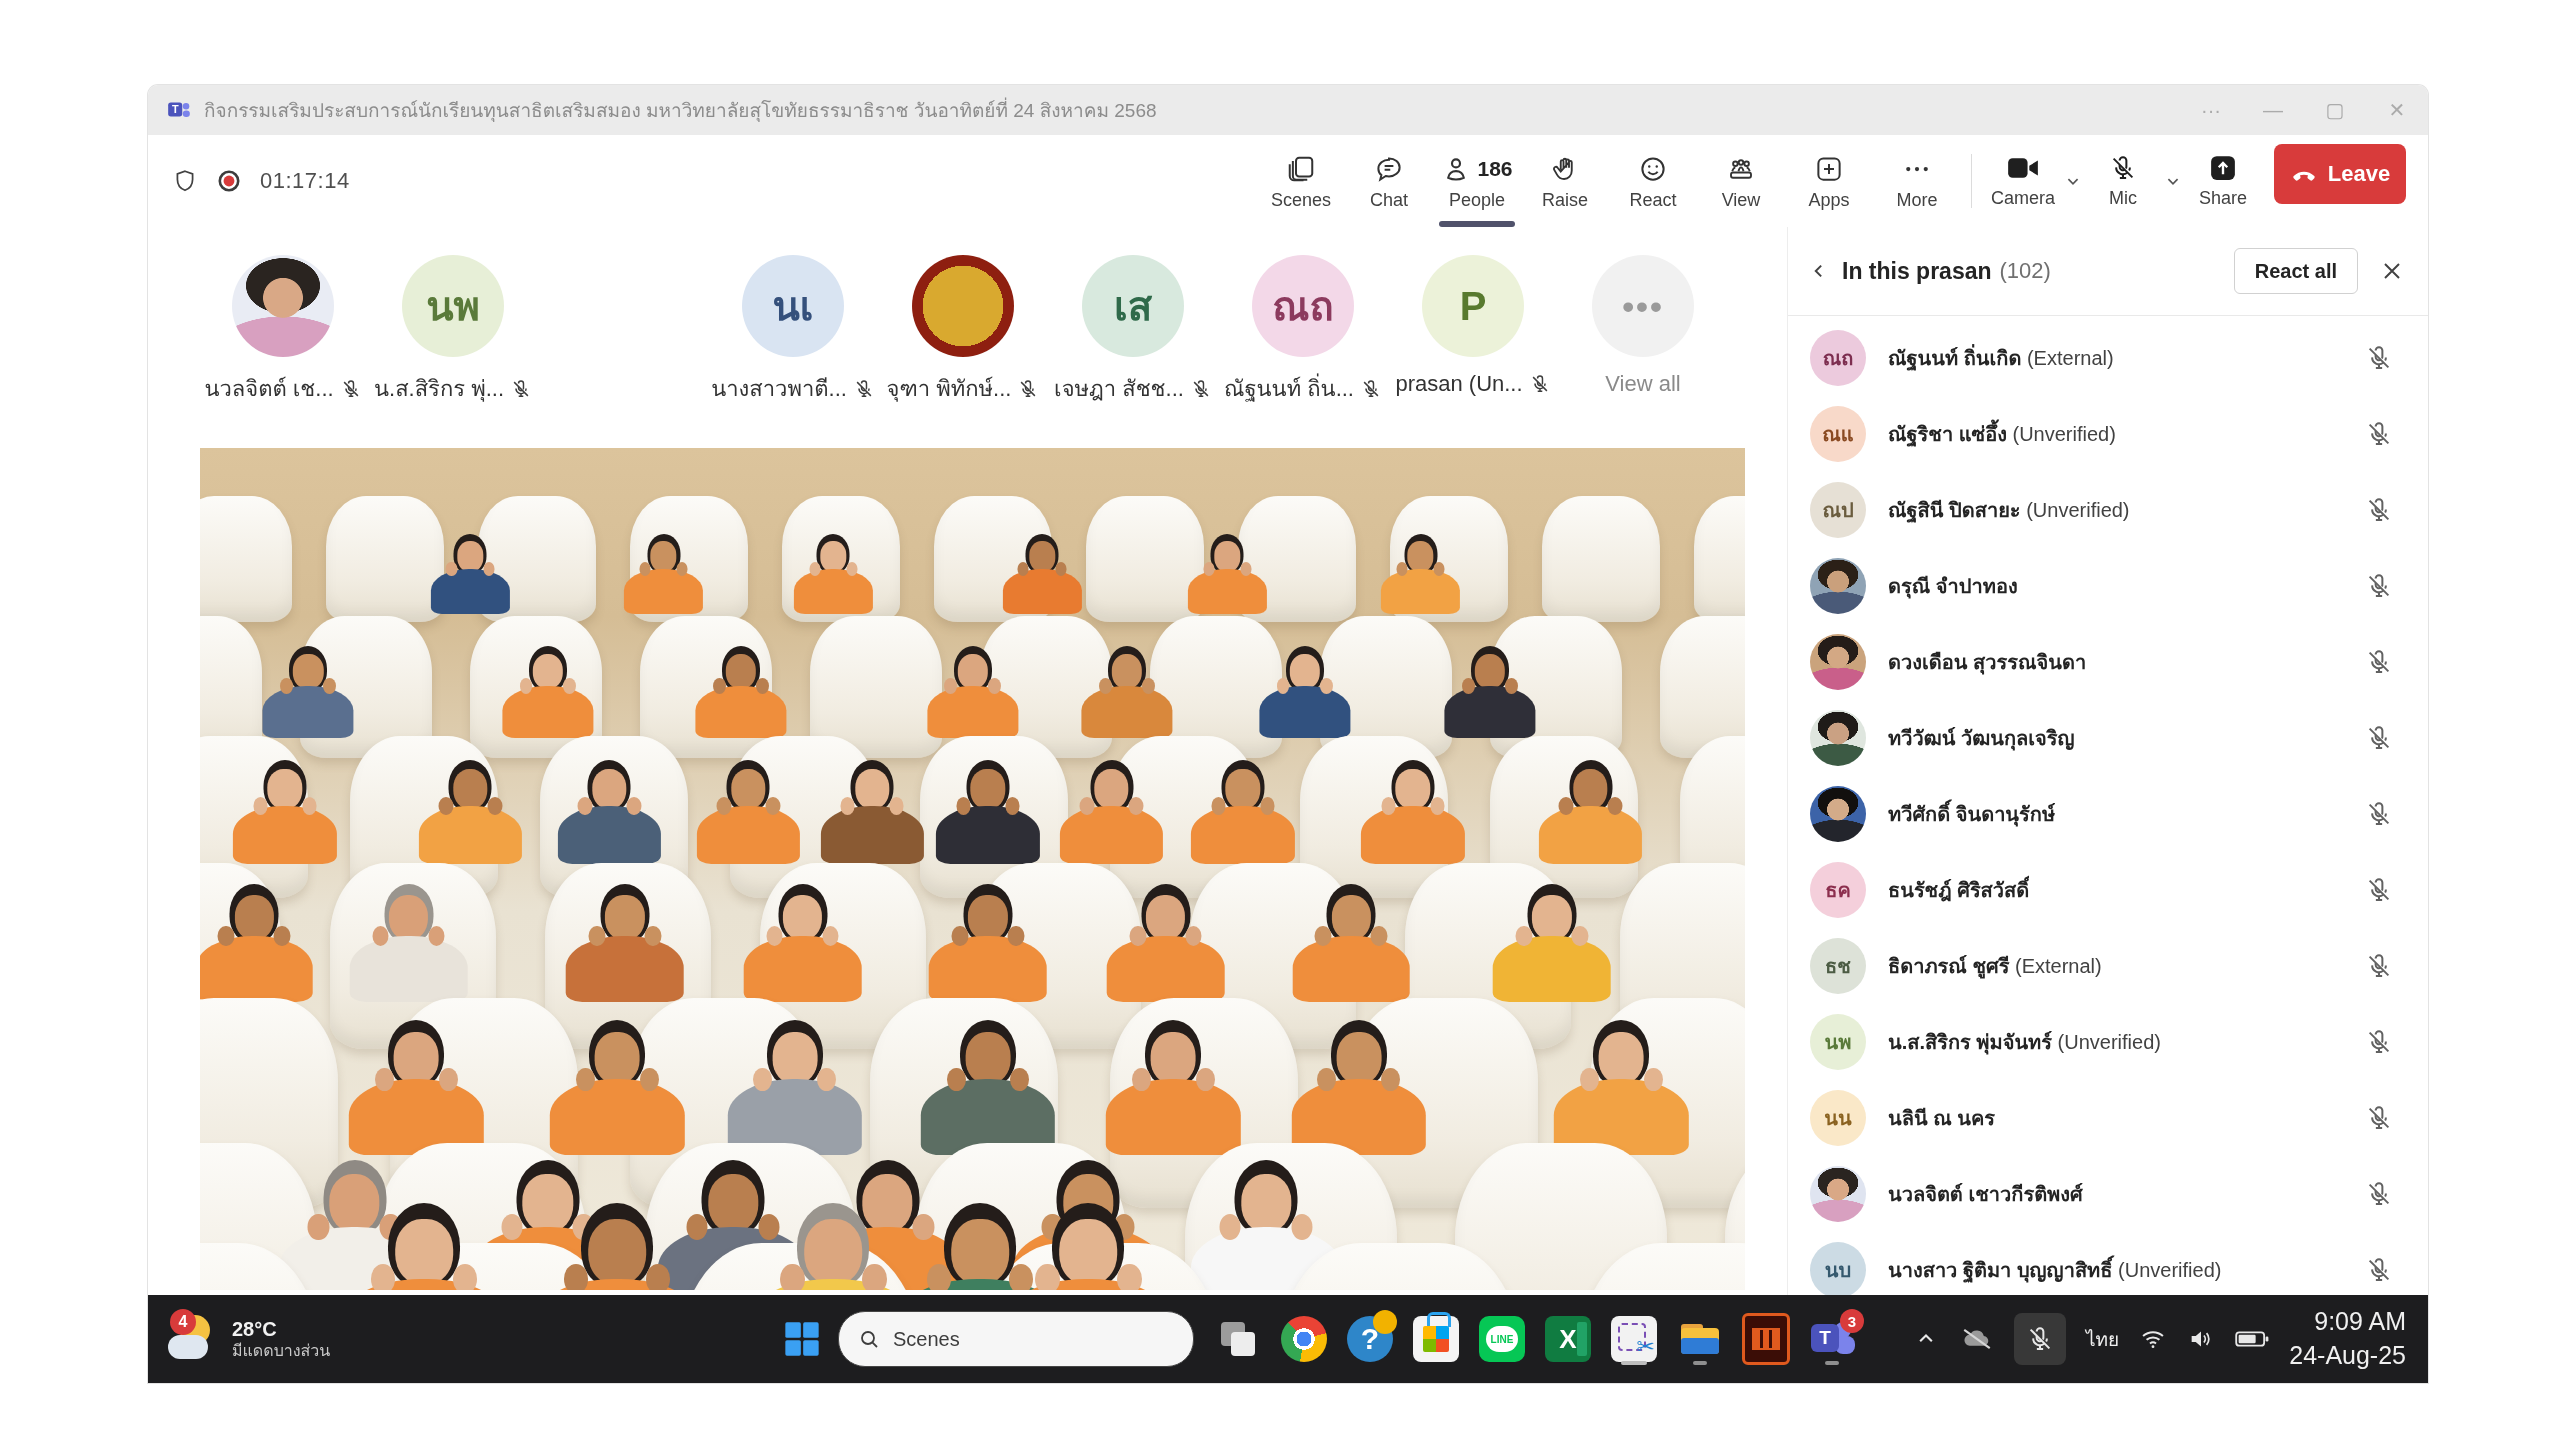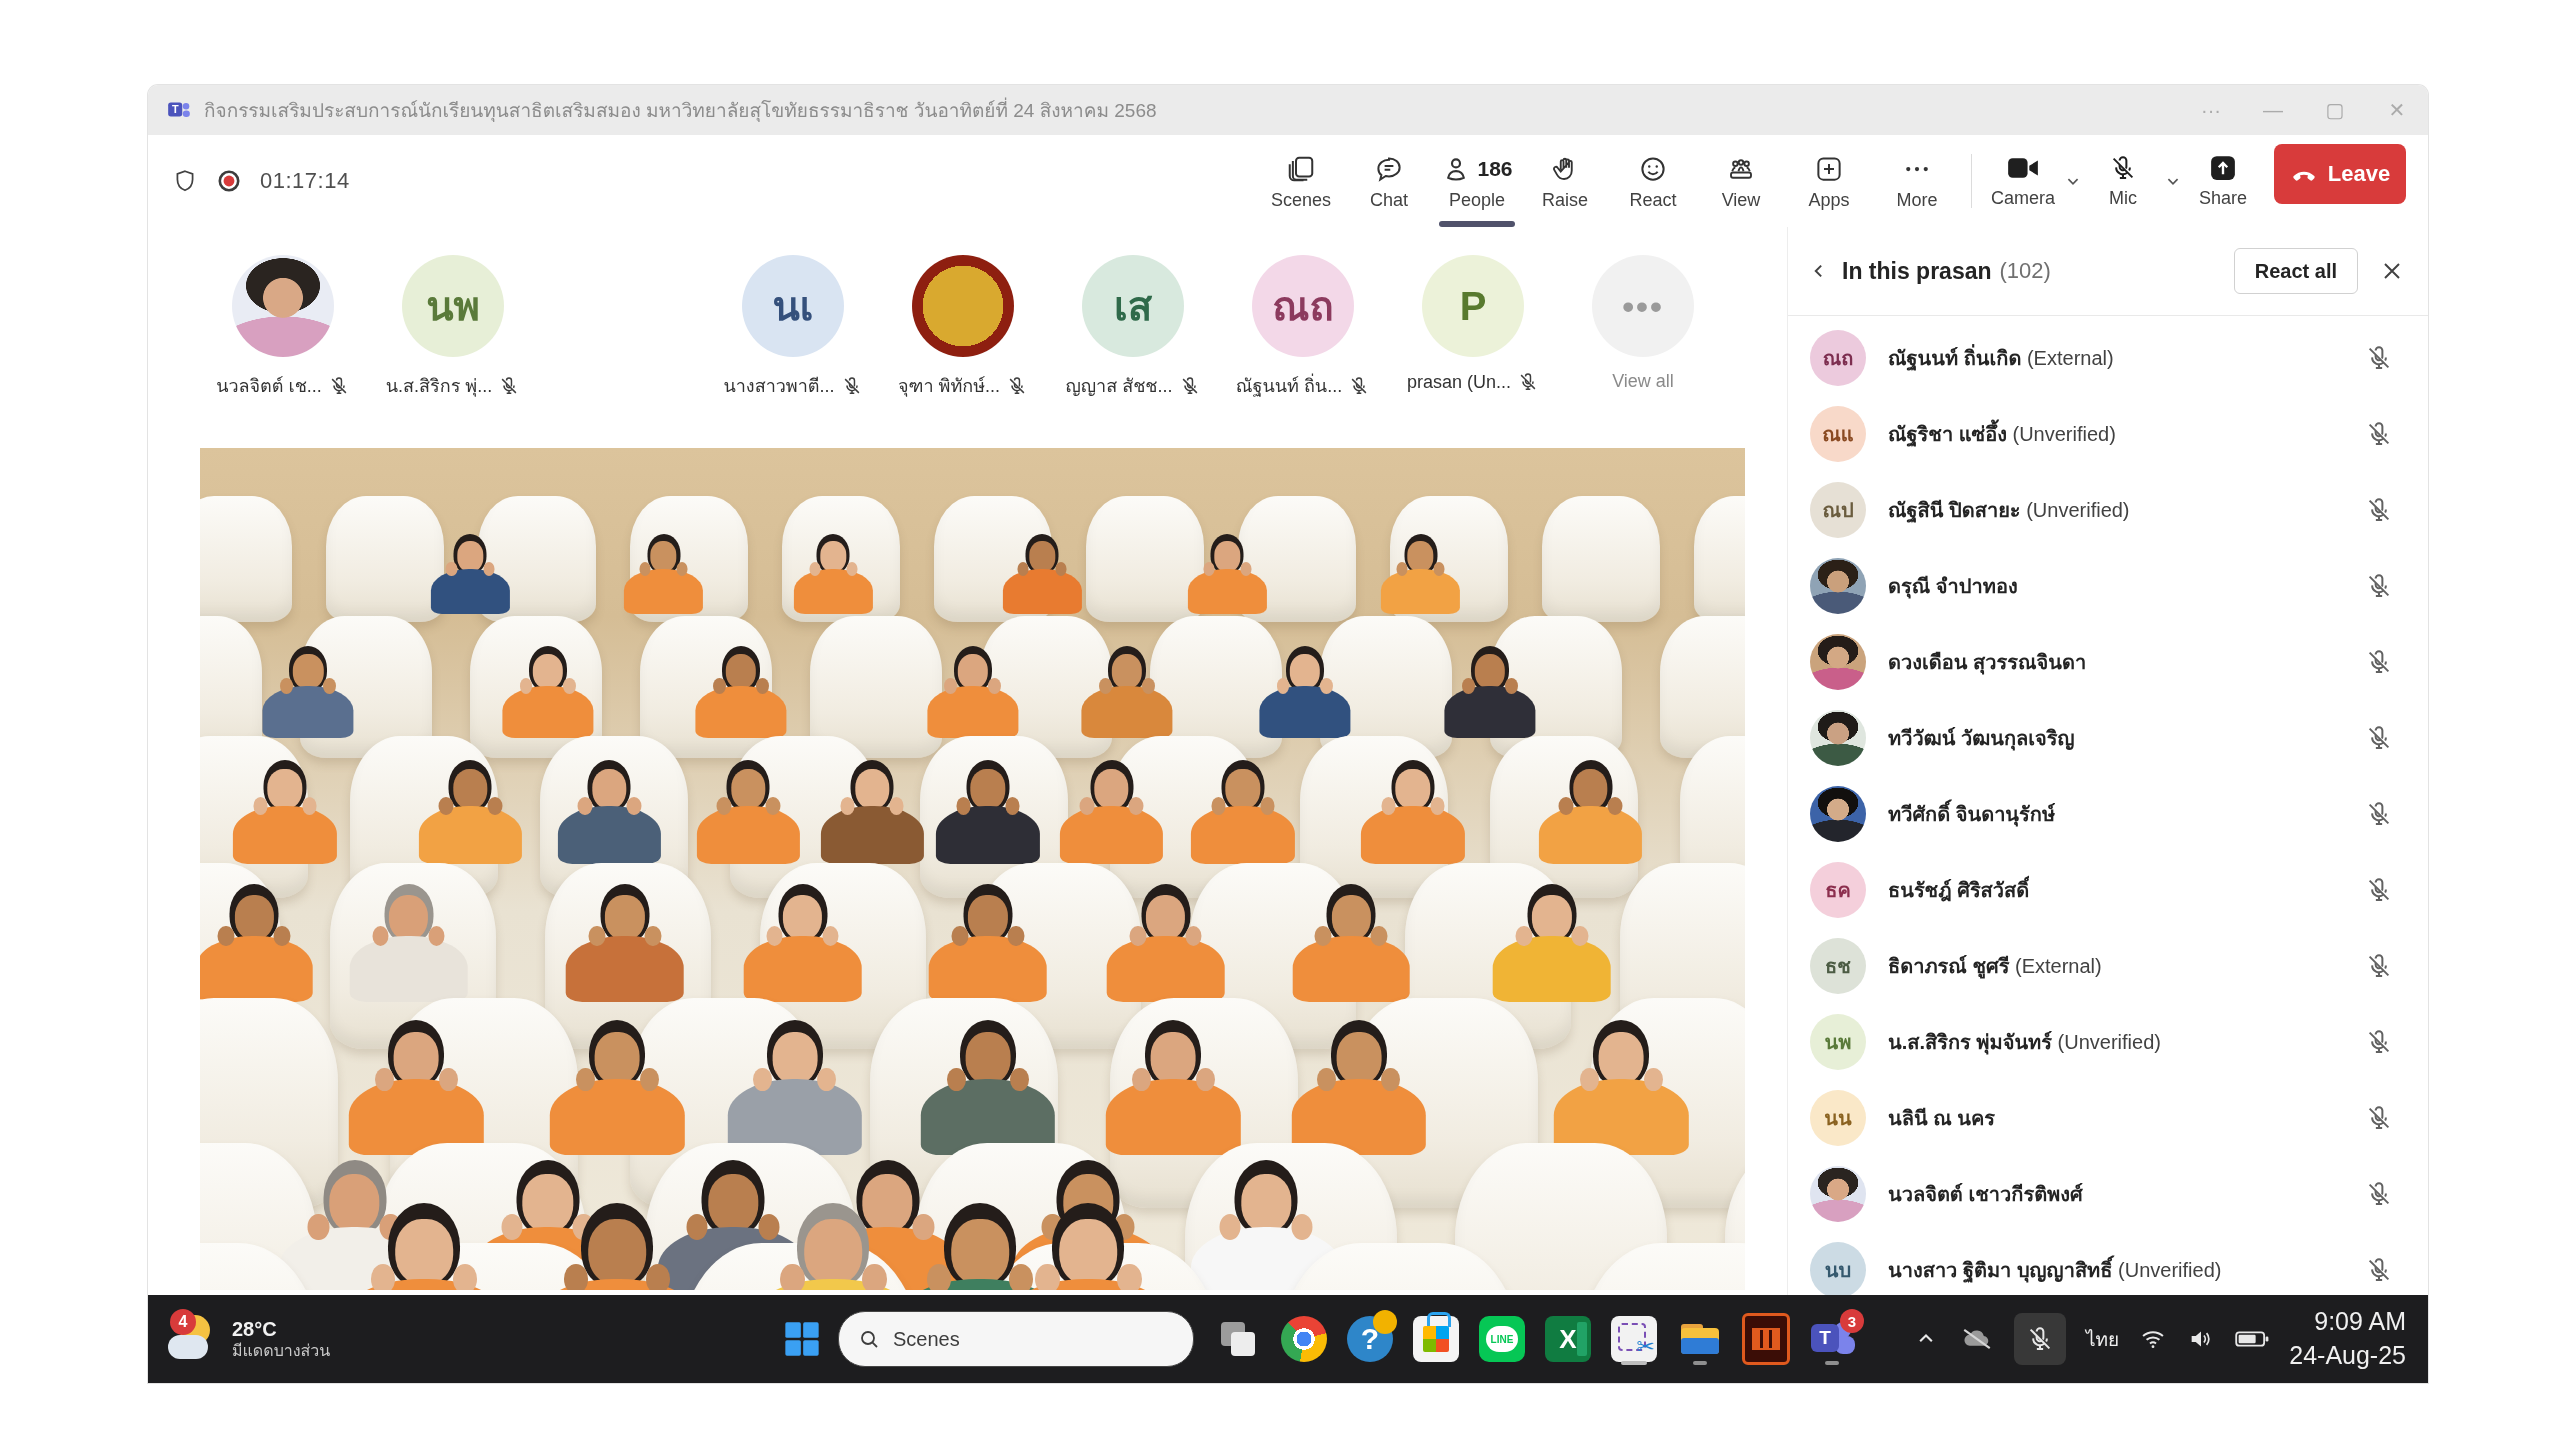--- a/index.html
+++ b/index.html
@@ -45,21 +45,21 @@
          font-weight:bold;margin:0 22px 14px 14px;align-self:center;cursor:pointer;}
   .leave .licon{width:28px;height:28px;}
   .leave svg{width:100%;height:100%;}
   
   .content{position:absolute;left:0;top:142px;right:0;bottom:88px;background:#fff;overflow:hidden;}
   
   .strip{position:absolute;left:60px;top:28px;width:1560px;height:180px;}
   .sitem{position:absolute;width:150px;display:flex;flex-direction:column;align-items:center;}
   .scircle{width:102px;height:102px;border-radius:50%;display:flex;align-items:center;
            justify-content:center;font-size:40px;font-weight:bold;overflow:hidden;}
-  .sname{margin-top:14px;font-size:18px;color:#333;display:flex;align-items:center;gap:6px;
+  .sname{margin-top:14px;font-size:22px;color:#333;display:flex;align-items:center;gap:6px;
          white-space:nowrap;text-align:center;}
   .sname .ic-m{width:22px;height:22px;color:#3d3d3d;}
   .sname .ic-m svg{width:100%;height:100%;}
   .viewall-c{background:#f1f1f1;color:#9a9a9a;font-size:34px;letter-spacing:2px;}
   .viewall-t{color:#8a8a8a;}
   
   .stage{position:absolute;left:52px;top:221px;width:1545px;height:842px;overflow:hidden;
          background:linear-gradient(180deg,#dcc49c 0%,#d5bd95 20%,#e9e2d2 55%,#efe9da 100%);}
   .seat{position:absolute;background:linear-gradient(180deg,#fcfbf8,#f1ece1 68%,#e7e0d0);
         border-radius:34% 34% 20% 20% / 40% 40% 14% 14%;
@@ -384,21 +384,21 @@
                 <path d="M9.3 6a2.7 2.7 0 0 1 5.4 0v5c0 .5-.1 1-.4 1.4M9.3 9.5V11a2.7 2.7 0 0 0 4.2 2.3"></path>
                 <path d="M6.5 11.5a5.5 5.5 0 0 0 8.9 4.3M17.5 11.5c0 .9-.2 1.8-.6 2.5"></path>
                 <path d="M12 17.5V20M9.5 20h5"></path>
                 <path d="M4.5 4.5l15 15"></path>
               </svg></span>
           </div>
         </div>
         <div class="sitem" style="left: 850px;">
           <div class="scircle" style="background: rgb(216, 233, 222); color: rgb(47, 106, 74);">เส</div>
           <div class="sname">
-            <span>ญญาส สัชช...</span>
+            <span>เจษฎา สัชช...</span>
             <span class="ic-m"><svg viewBox="0 0 24 24" fill="none" stroke="currentColor" stroke-width="1.6">
                 <path d="M9.3 6a2.7 2.7 0 0 1 5.4 0v5c0 .5-.1 1-.4 1.4M9.3 9.5V11a2.7 2.7 0 0 0 4.2 2.3"></path>
                 <path d="M6.5 11.5a5.5 5.5 0 0 0 8.9 4.3M17.5 11.5c0 .9-.2 1.8-.6 2.5"></path>
                 <path d="M12 17.5V20M9.5 20h5"></path>
                 <path d="M4.5 4.5l15 15"></path>
               </svg></span>
           </div>
         </div>
         <div class="sitem" style="left: 1020px;">
           <div class="scircle" style="background: rgb(243, 216, 232); color: rgb(140, 58, 94);">ณถ</div>

